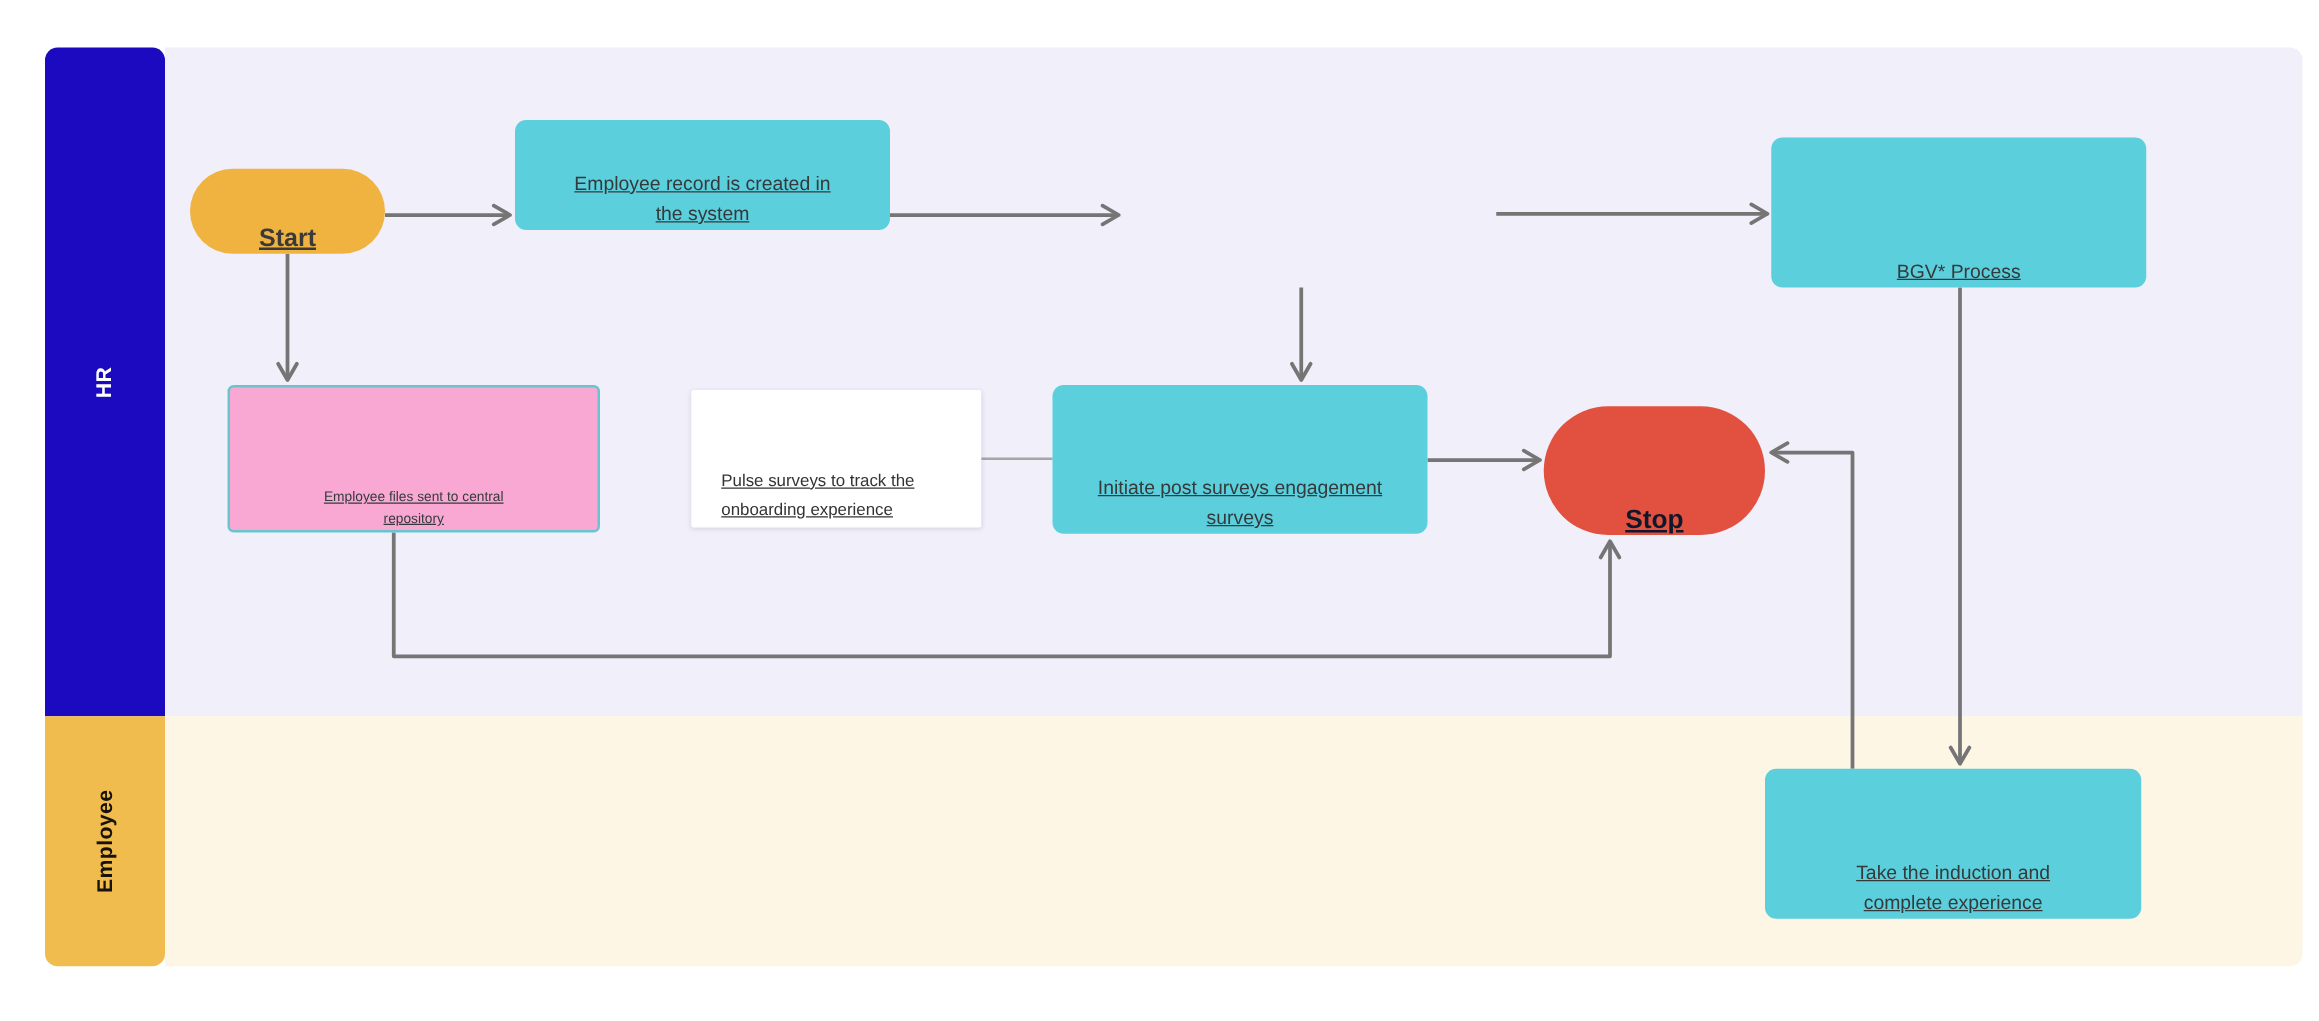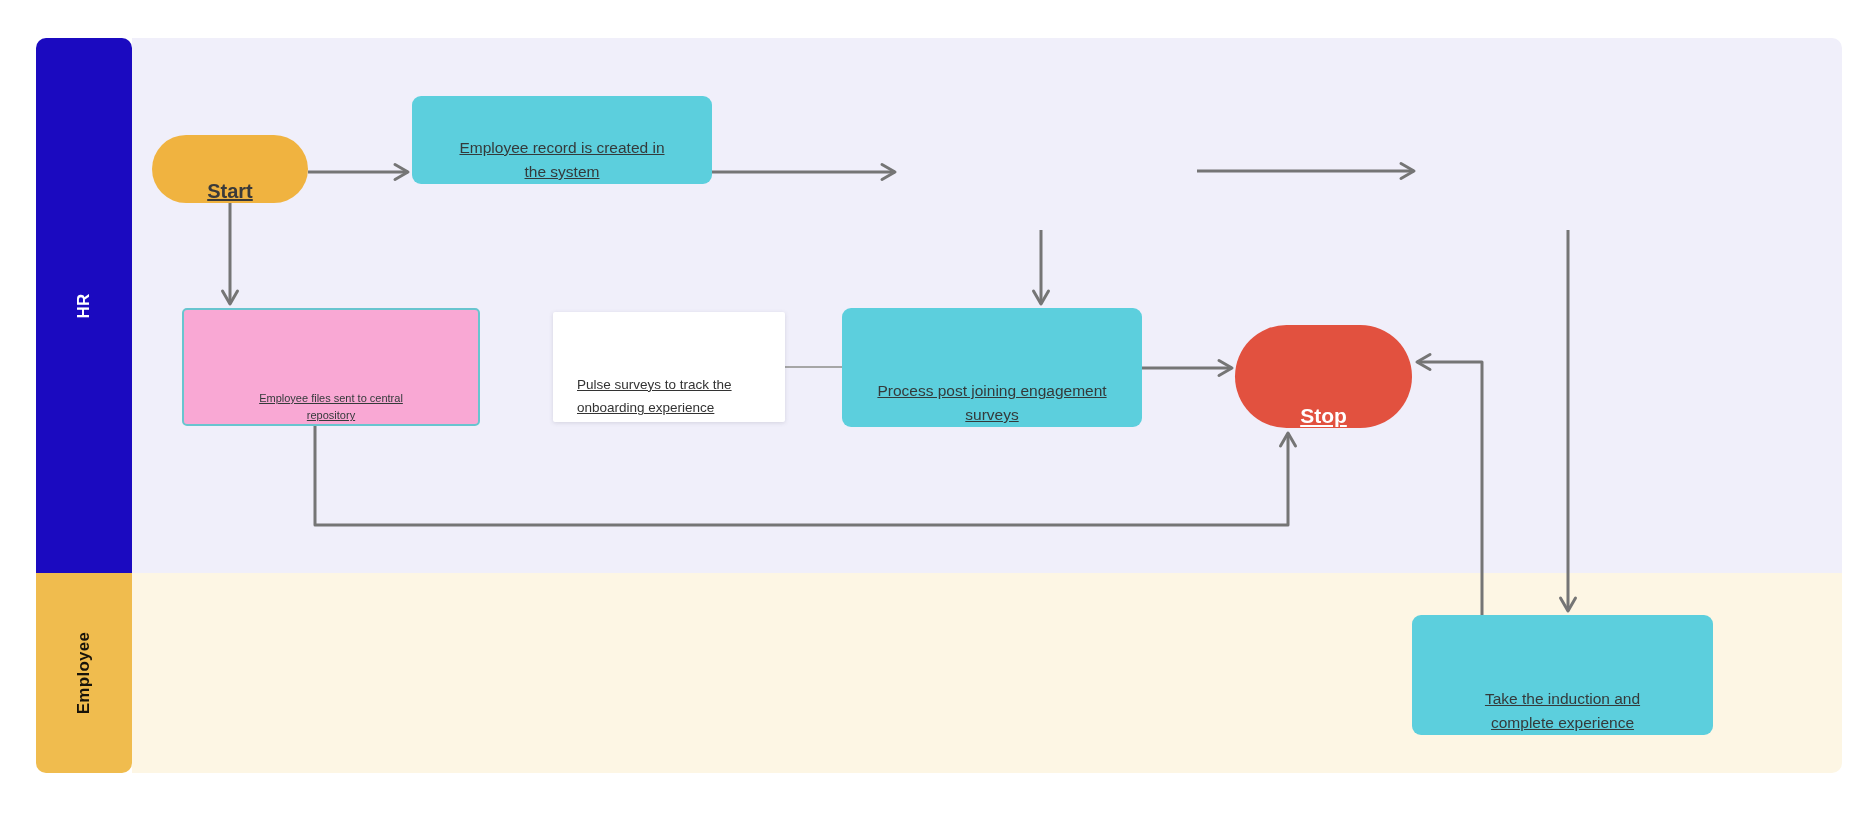--- a/index.html
+++ b/index.html
@@ -30,21 +30,21 @@
     background:#5ccfdd;border-radius:9px;font-size:15.5px;line-height:1.55;color:#343a3b;
     padding:0 18px;
   }
   .terminator{font-weight:bold;}
   #node-start{
     left:152px;top:135px;width:156px;height:68px;background:#f0b340;border-radius:34px;
     font-size:20px;color:#3a3a3a;
   }
   #node-stop{
     left:1235px;top:325px;width:177px;height:103px;background:#e2513f;border-radius:52px;
-    font-size:21px;color:#ffffff;
+    font-size:21px;color:#0f172a;
   }
   #node-record{left:412px;top:96px;width:300px;height:88px;}
   #node-assign{left:898px;top:110px;width:299px;height:120px;}
   #node-bgv{left:1417px;top:110px;width:300px;height:120px;}
   #node-initiate{left:842px;top:308px;width:300px;height:119px;}
   #node-induction{left:1412px;top:615px;width:301px;height:120px;}
   #node-files{
     left:182px;top:308px;width:298px;height:118px;background:#f9a8d4;
     border:2.5px solid #68c5cf;border-radius:5px;font-size:11px;line-height:1.55;color:#343a3b;
   }
@@ -92,33 +92,36 @@
   <div class="node terminator" id="node-start">
     <span>Start</span>
   </div>
 
   <div class="node process" id="node-record">
     <span>Employee record is created in
 the system</span>
   </div>
 
 
+  <div class="node process" id="node-bgv">
+    <span>BGV* Process</span>
+  </div>
 
   <div class="node" id="node-files">
     <span>Employee files sent to central
 repository</span>
   </div>
 
   <div class="node" id="node-note">
     <span>Pulse surveys to track the
 onboarding experience</span>
   </div>
 
   <div class="node process" id="node-initiate">
-    <span>Process post joining engagement
+    <span>Initiate post surveys engagement
 surveys</span>
   </div>
 
   <div class="node terminator" id="node-stop">
     <span>Stop</span>
   </div>
 
   <div class="node process" id="node-induction">
     <span>Take the induction and
 complete experience</span>

